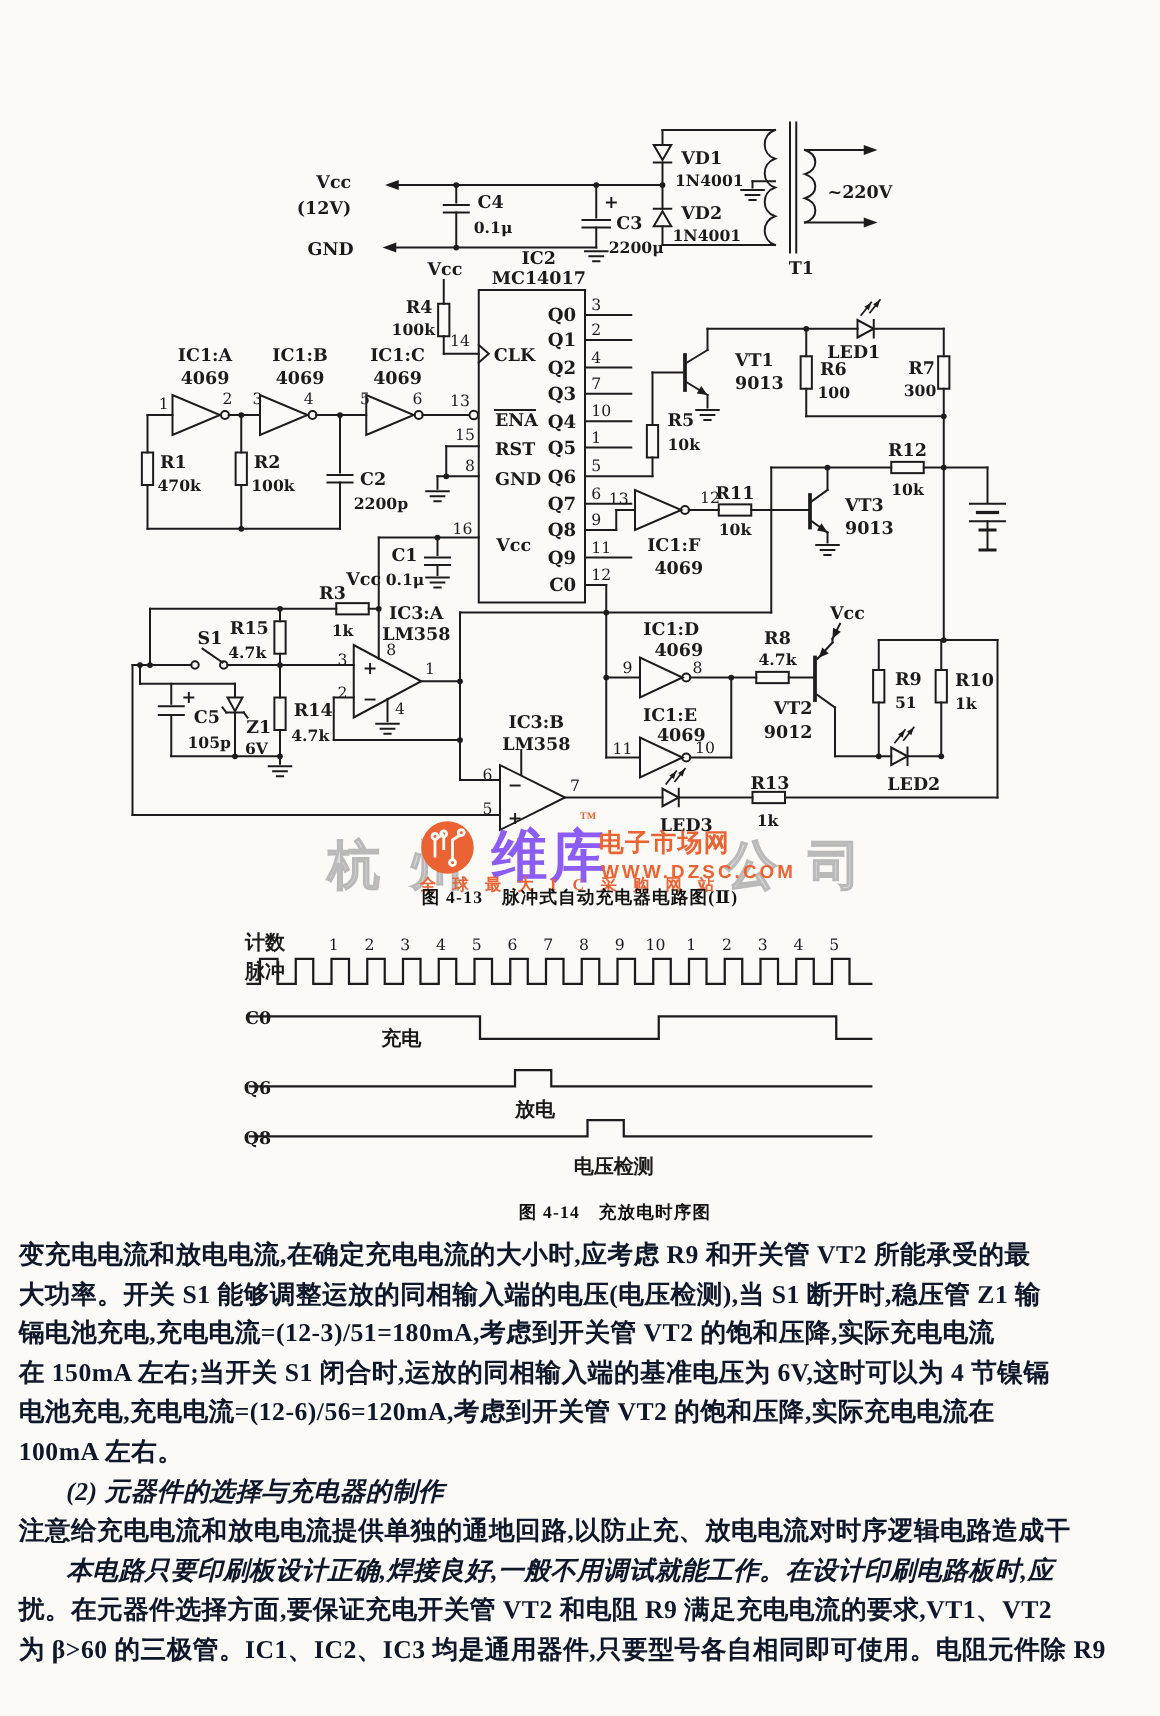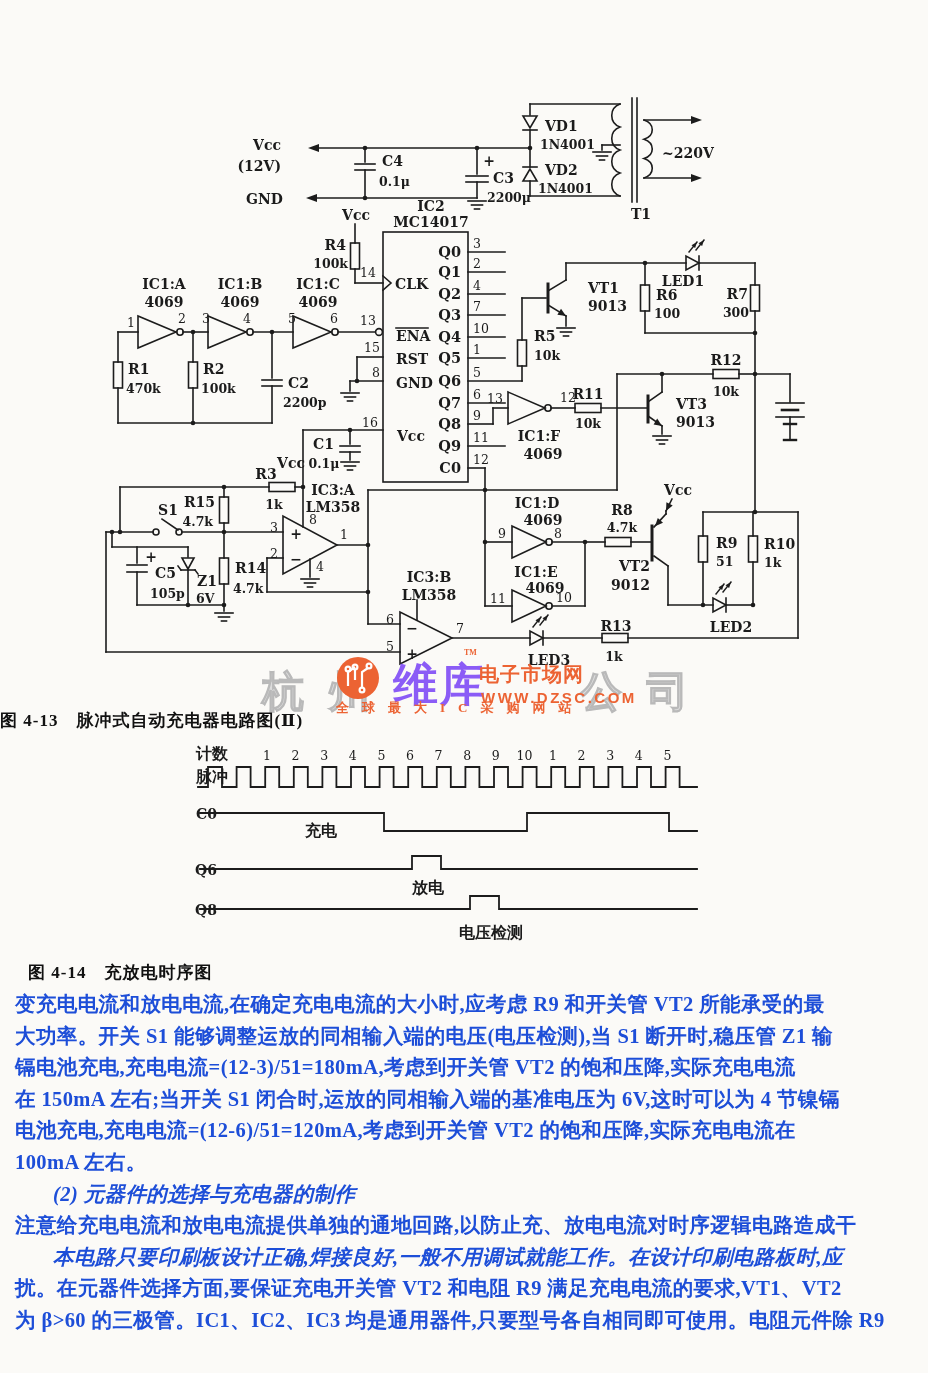--- a/index.html
+++ b/index.html
@@ -13,22 +13,22 @@
   .cjk{font-size:16px;font-weight:700;}
   .m{text-anchor:middle;} .e{text-anchor:end;}
   .wm{position:absolute;left:0;top:0;width:100%;height:100%;pointer-events:none;}
   .wm *{position:absolute;white-space:nowrap;}
   .wm .gray{font-size:42px;font-weight:700;color:#dcdcdc;-webkit-text-stroke:1px #b9b9b9;letter-spacing:7px;}
   .wm .brand{left:381px;top:655px;font-size:45px;font-weight:900;color:#8b5cf6;letter-spacing:2px;font-family:"Liberation Sans",sans-serif;margin-left:12px;}
   .wm .suffix{left:479px;top:661px;font-size:20px;font-weight:800;color:#ec6333;letter-spacing:1px;font-family:"Liberation Sans",sans-serif;}
   .wm .tm{left:464px;top:648px;font-size:8px;color:#ec6333;font-weight:700;}
   .wm .url{left:481px;top:689px;font-size:15px;color:#ec6333;font-weight:700;letter-spacing:2.5px;font-family:"Liberation Sans",sans-serif;text-align:right;}
   .wm .tagline{left:336px;top:699px;font-size:13px;color:#ec6333;font-weight:700;letter-spacing:13px;}
-  .cap{position:absolute;left:0;width:100%;text-align:left;font-weight:700;font-size:17px;letter-spacing:1px;color:#111;}
-  .bodytext{position:absolute;left:15px;top:989px;width:900px;font-size:20.5px;font-weight:600;color:#1d4ed8;}
+  .cap{position:absolute;left:0;width:100%;text-align:center;font-weight:700;font-size:14px;letter-spacing:1px;color:#111;}
+  .bodytext{position:absolute;left:15px;top:989px;width:900px;font-size:20.5px;font-weight:600;color:#0f172a;}
   .bodytext .ln{height:31.6px;line-height:31.6px;white-space:nowrap;letter-spacing:0.4px;}
   .bodytext .ind{padding-left:38px;font-style:italic;}
 </style>
 </head>
 <body>
 
 <div class="page">
 
 <svg width="928" height="960" viewBox="0 0 928 960" style="position:absolute;left:0;top:0" stroke="#1c1c1c" stroke-width="1.6" fill="none" stroke-linecap="square">
 <defs>
@@ -604,21 +604,21 @@
 </div>
 
 <div class="cap" style="top:709px;">图 4-13　脉冲式自动充电器电路图(Ⅱ)</div>
 <div class="cap" style="top:961px;margin-left:28px;">图 4-14　充放电时序图</div>
 
 <div class="bodytext">
   <div class="ln">变充电电流和放电电流,在确定充电电流的大小时,应考虑 R9 和开关管 VT2 所能承受的最</div>
   <div class="ln">大功率。开关 S1 能够调整运放的同相输入端的电压(电压检测),当 S1 断开时,稳压管 Z1 输</div>
   <div class="ln">镉电池充电,充电电流=(12-3)/51=180mA,考虑到开关管 VT2 的饱和压降,实际充电电流</div>
   <div class="ln">在 150mA 左右;当开关 S1 闭合时,运放的同相输入端的基准电压为 6V,这时可以为 4 节镍镉</div>
-  <div class="ln">电池充电,充电电流=(12-6)/51=120mA,考虑到开关管 VT2 的饱和压降,实际充电电流在</div>
+  <div class="ln">电池充电,充电电流=(12-6)/56=120mA,考虑到开关管 VT2 的饱和压降,实际充电电流在</div>
   <div class="ln">100mA 左右。</div>
   <div class="ln ind">(2) 元器件的选择与充电器的制作</div>
   <div class="ln">注意给充电电流和放电电流提供单独的通地回路,以防止充、放电电流对时序逻辑电路造成干</div>
   <div class="ln ind">本电路只要印刷板设计正确,焊接良好,一般不用调试就能工作。在设计印刷电路板时,应</div>
   <div class="ln">扰。在元器件选择方面,要保证充电开关管 VT2 和电阻 R9 满足充电电流的要求,VT1、VT2</div>
   <div class="ln">为 β&gt;60 的三极管。IC1、IC2、IC3 均是通用器件,只要型号各自相同即可使用。电阻元件除 R9</div>
 </div>
 
 </div>
 

